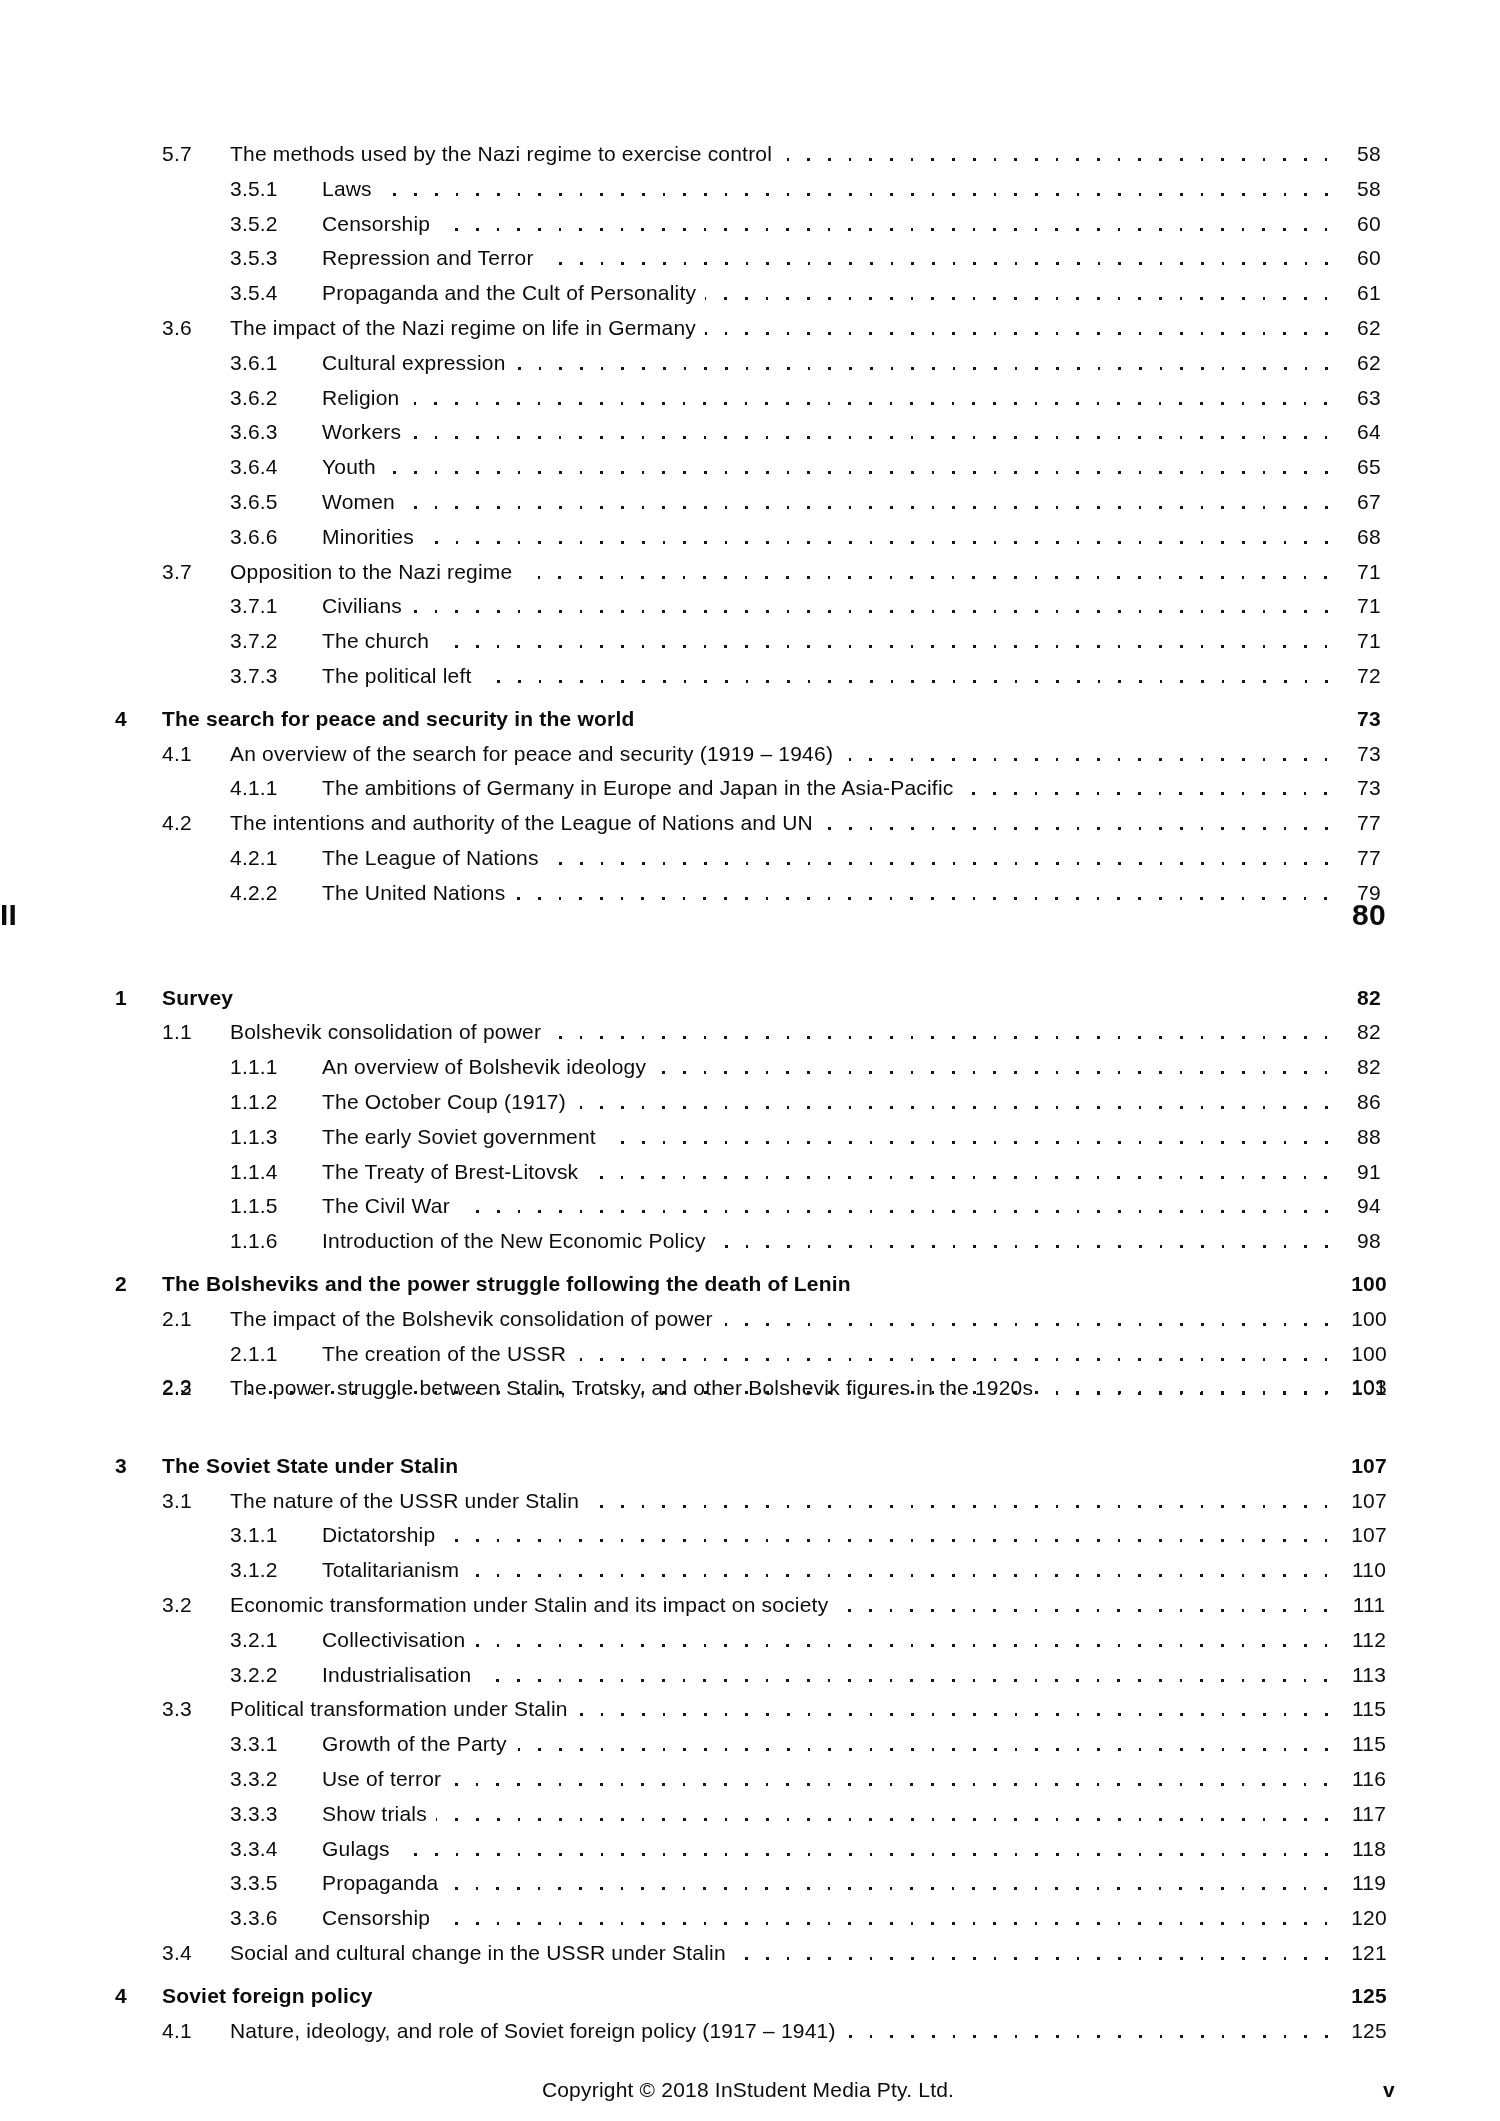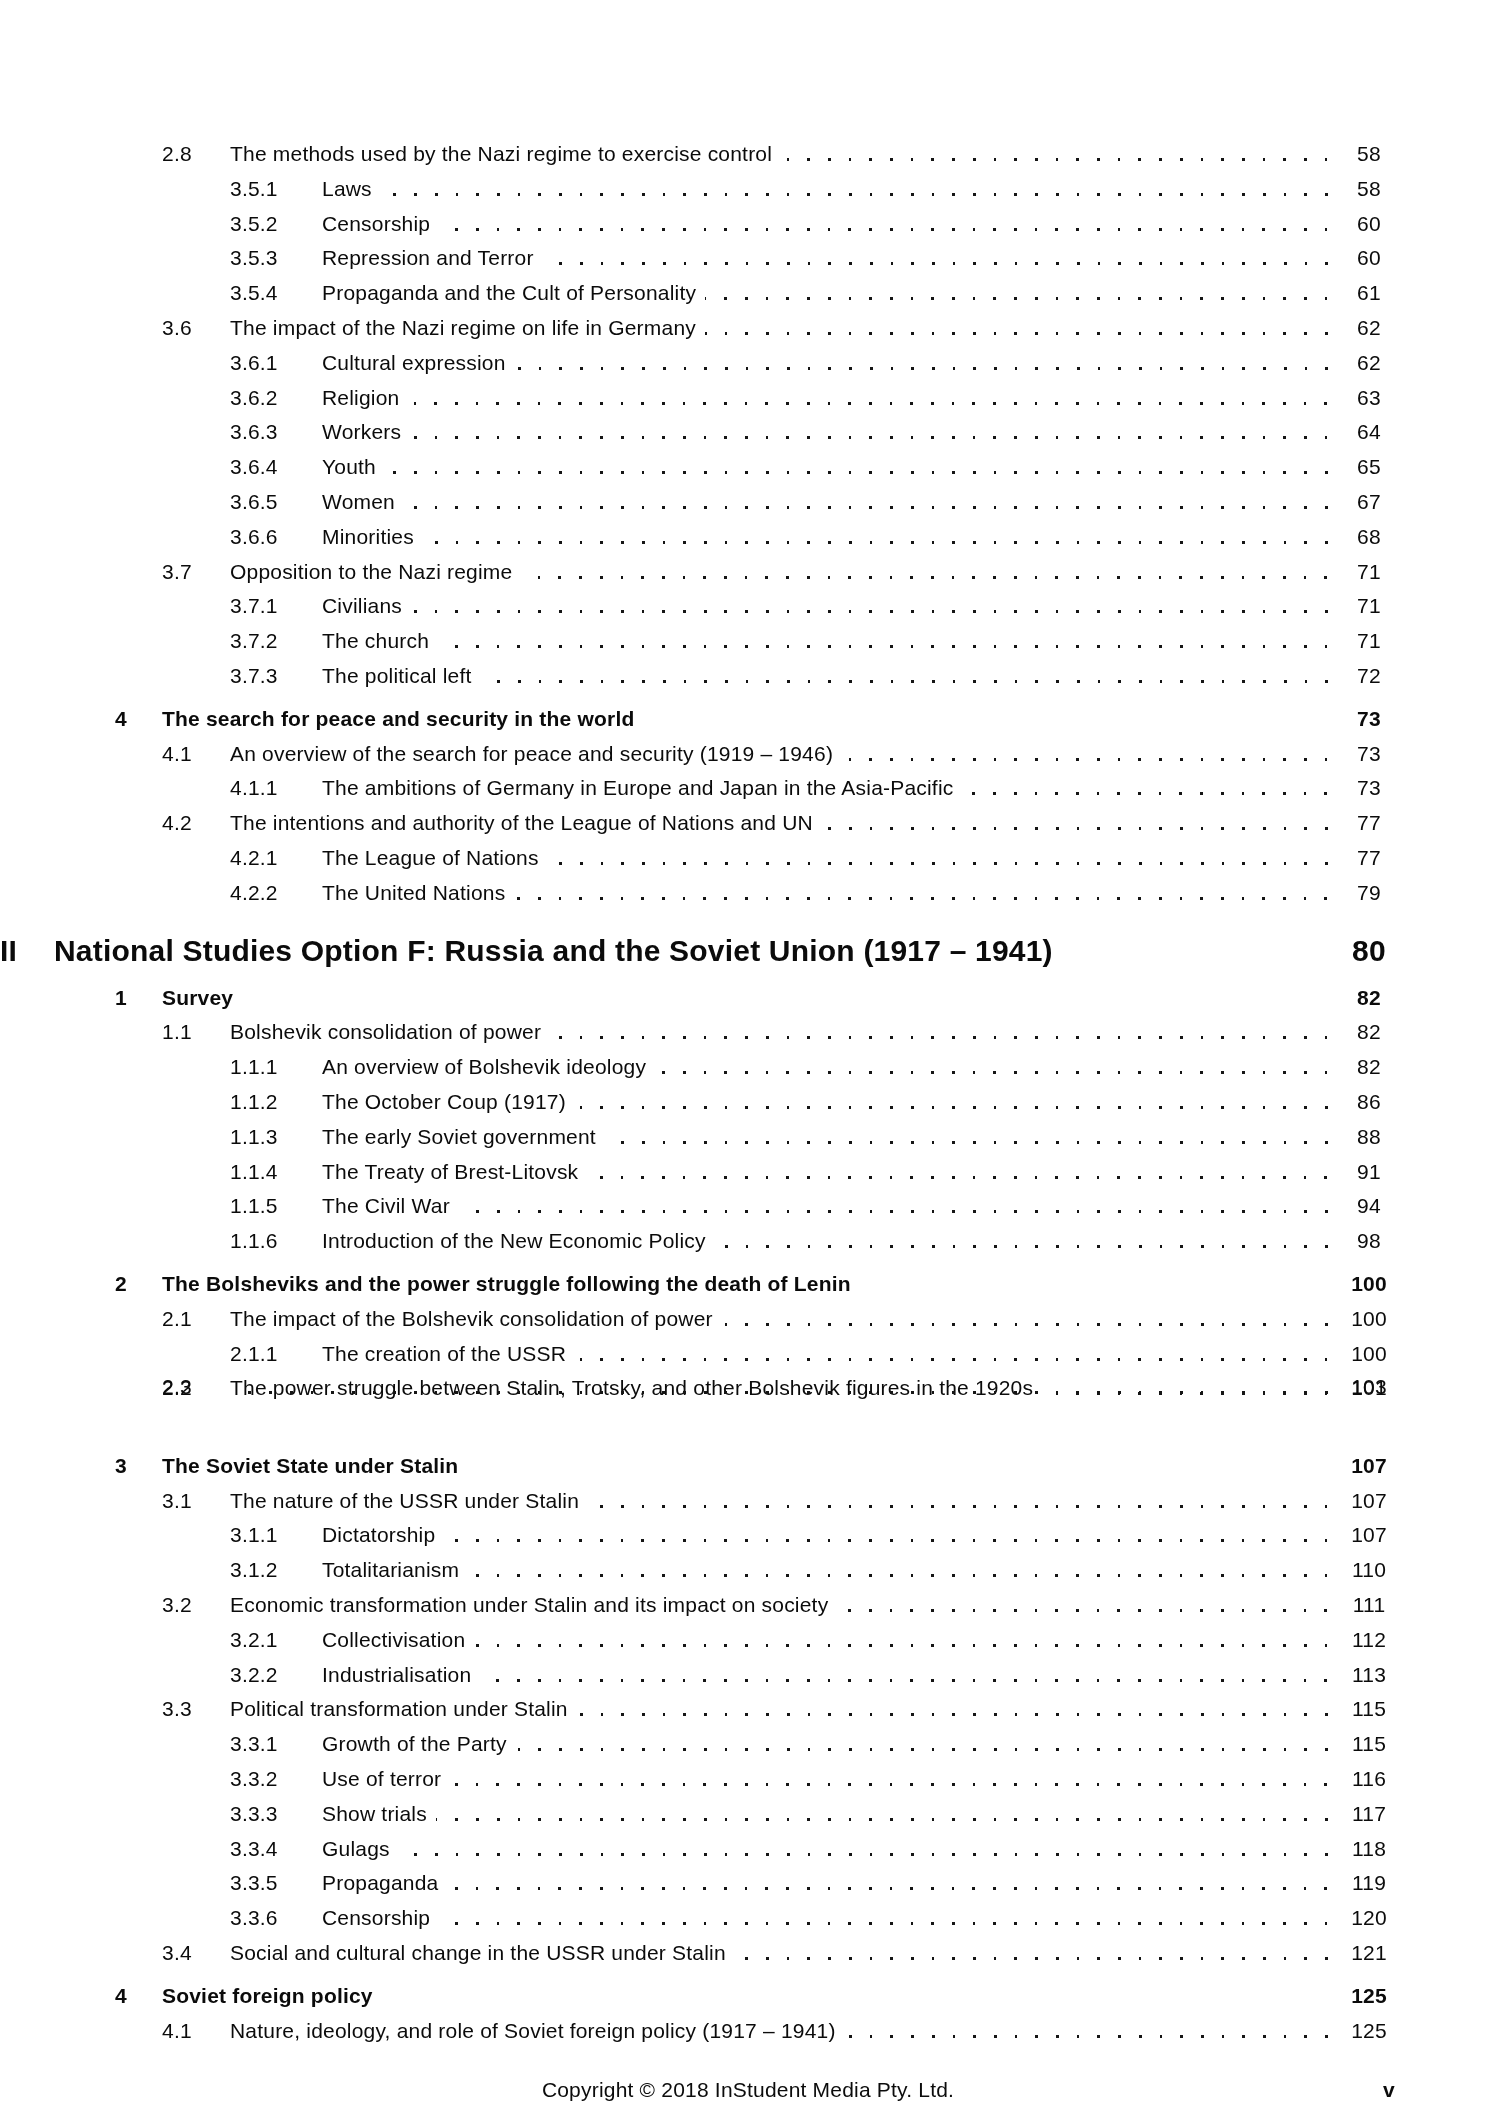--- a/index.html
+++ b/index.html
@@ -80,21 +80,21 @@
     font-weight: bold;
   }
 </style>
 </head>
 <body>
 
 <div class="page">
 
   <div class="toc">
       <div class="row l2">
-      <span class="num">2.8</span>
+      <span class="num">5.7</span>
       <span class="title">The methods used by the Nazi regime to exercise control</span>
       <span class="leader"></span>
       <span class="page-num">58</span>
     </div>
       <div class="row l3">
       <span class="num">3.5.1</span>
       <span class="title">Laws</span>
       <span class="leader"></span>
       <span class="page-num">58</span>
     </div>
@@ -213,21 +213,20 @@
       <span class="page-num">77</span>
     </div>
       <div class="row l3">
       <span class="num">4.2.2</span>
       <span class="title">The United Nations</span>
       <span class="leader"></span>
       <span class="page-num">79</span>
     </div>
       <div class="row part">
       <span class="num">II</span>
-      <span class="title">National Studies Option F: Russia and the Soviet Union (1917 – 1941)</span>
       <span class="leader"></span>
       <span class="page-num">80</span>
     </div>
       <div class="row chapter">
       <span class="num">1</span>
       <span class="title">Survey</span>
       <span class="leader"></span>
       <span class="page-num">82</span>
     </div>
       <div class="row l2">

